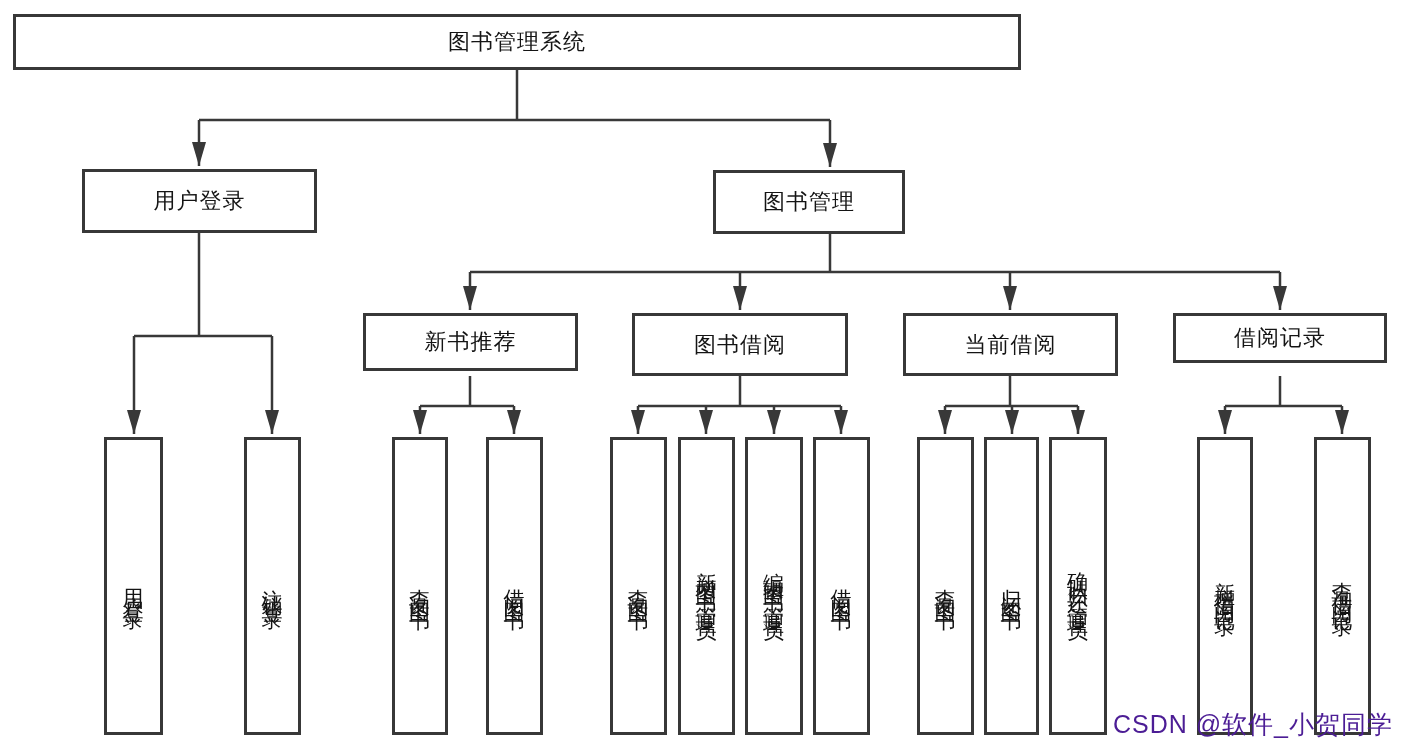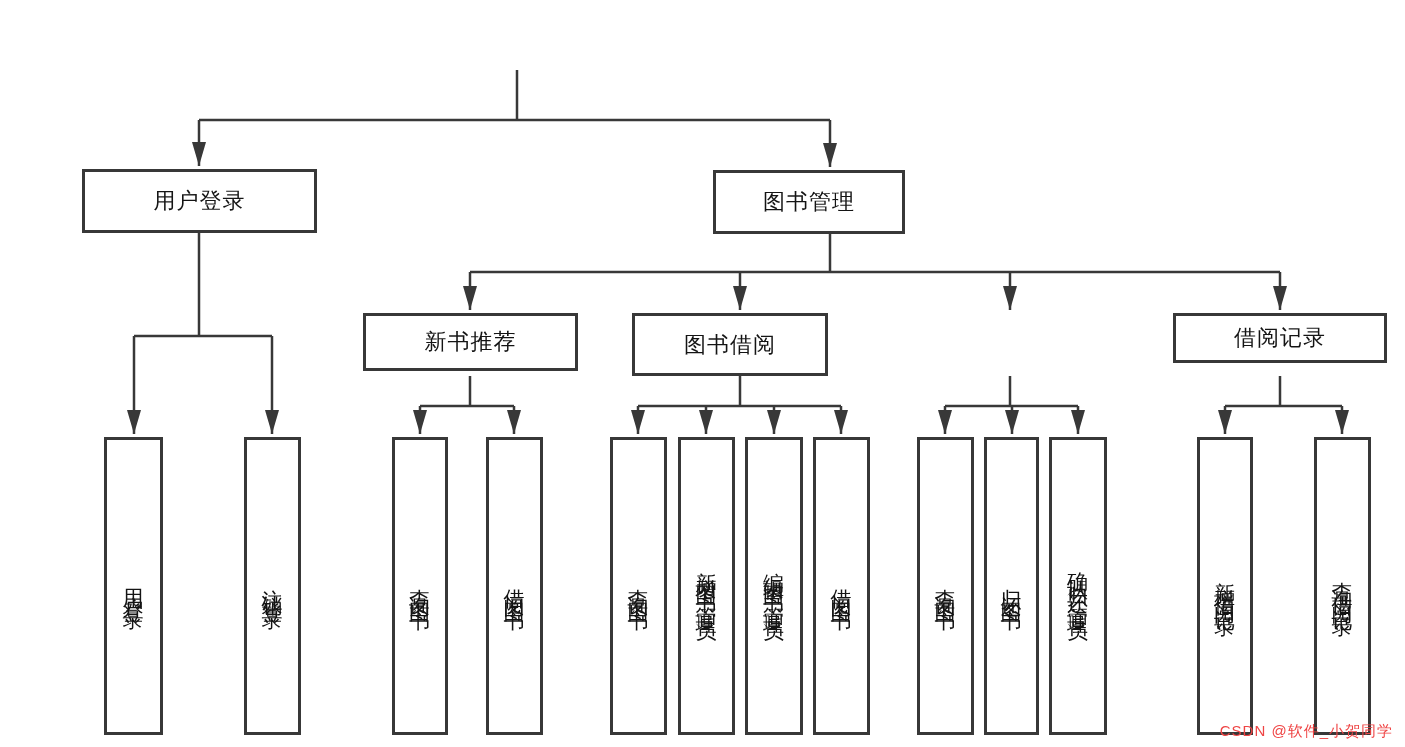--- a/index.html
+++ b/index.html
@@ -49,22 +49,22 @@
     text-orientation: mixed;
     font-size: 21px;
     color: #141414;
     letter-spacing: 7px;
     line-height: 1;
   }
   .watermark {
     position: absolute;
     right: 12px;
     bottom: 6px;
-    font-size: 15px;
-    color: #ef4444;
+    font-size: 25px;
+    color: #4c1d95;
     letter-spacing: 1px;
     white-space: nowrap;
   }
 </style>
 </head>
 <body>
 
 <div id="stage">
 
   <svg id="connectors" viewBox="0 0 1405 747" xmlns="http://www.w3.org/2000/svg">
@@ -103,26 +103,28 @@
       <path d="M945 406 V434" marker-end="url(#arw)"></path>
       <path d="M1012 406 V434" marker-end="url(#arw)"></path>
       <path d="M1078 406 V434" marker-end="url(#arw)"></path>
 
       <path d="M1280 376 V406 M1225 406 H1342"></path>
       <path d="M1225 406 V434" marker-end="url(#arw)"></path>
       <path d="M1342 406 V434" marker-end="url(#arw)"></path>
     </g>
   </svg>
 
+  <div class="hnode" style="left:13px; top:14px; width:1008px; height:56px;">图书管理系统</div>
 
   <div class="hnode" style="left:82px; top:169px; width:235px; height:64px;">用户登录</div>
   <div class="hnode" style="left:713px; top:170px; width:192px; height:64px;">图书管理</div>
 
   <div class="hnode" style="left:363px; top:313px; width:215px; height:58px;">新书推荐</div>
-  <div class="hnode" style="left:632px; top:313px; width:196px; height:63px;">图书借阅</div>
+  <div class="hnode" style="left:632px; top:313px; width:216px; height:63px;">图书借阅</div>
+  <div class="hnode" style="left:903px; top:313px; width:215px; height:63px;">当前借阅</div>
   <div class="hnode" style="left:1173px; top:313px; width:214px; height:50px;">借阅记录</div>
 
   <div class="vnode" style="left:104px; top:437px; width:59px; height:298px;">
     <span class="vtext">用户登录</span>
   </div>
   <div class="vnode" style="left:244px; top:437px; width:57px; height:298px;">
     <span class="vtext">注销登录</span>
   </div>
 
   <div class="vnode" style="left:392px; top:437px; width:56px; height:298px;">

